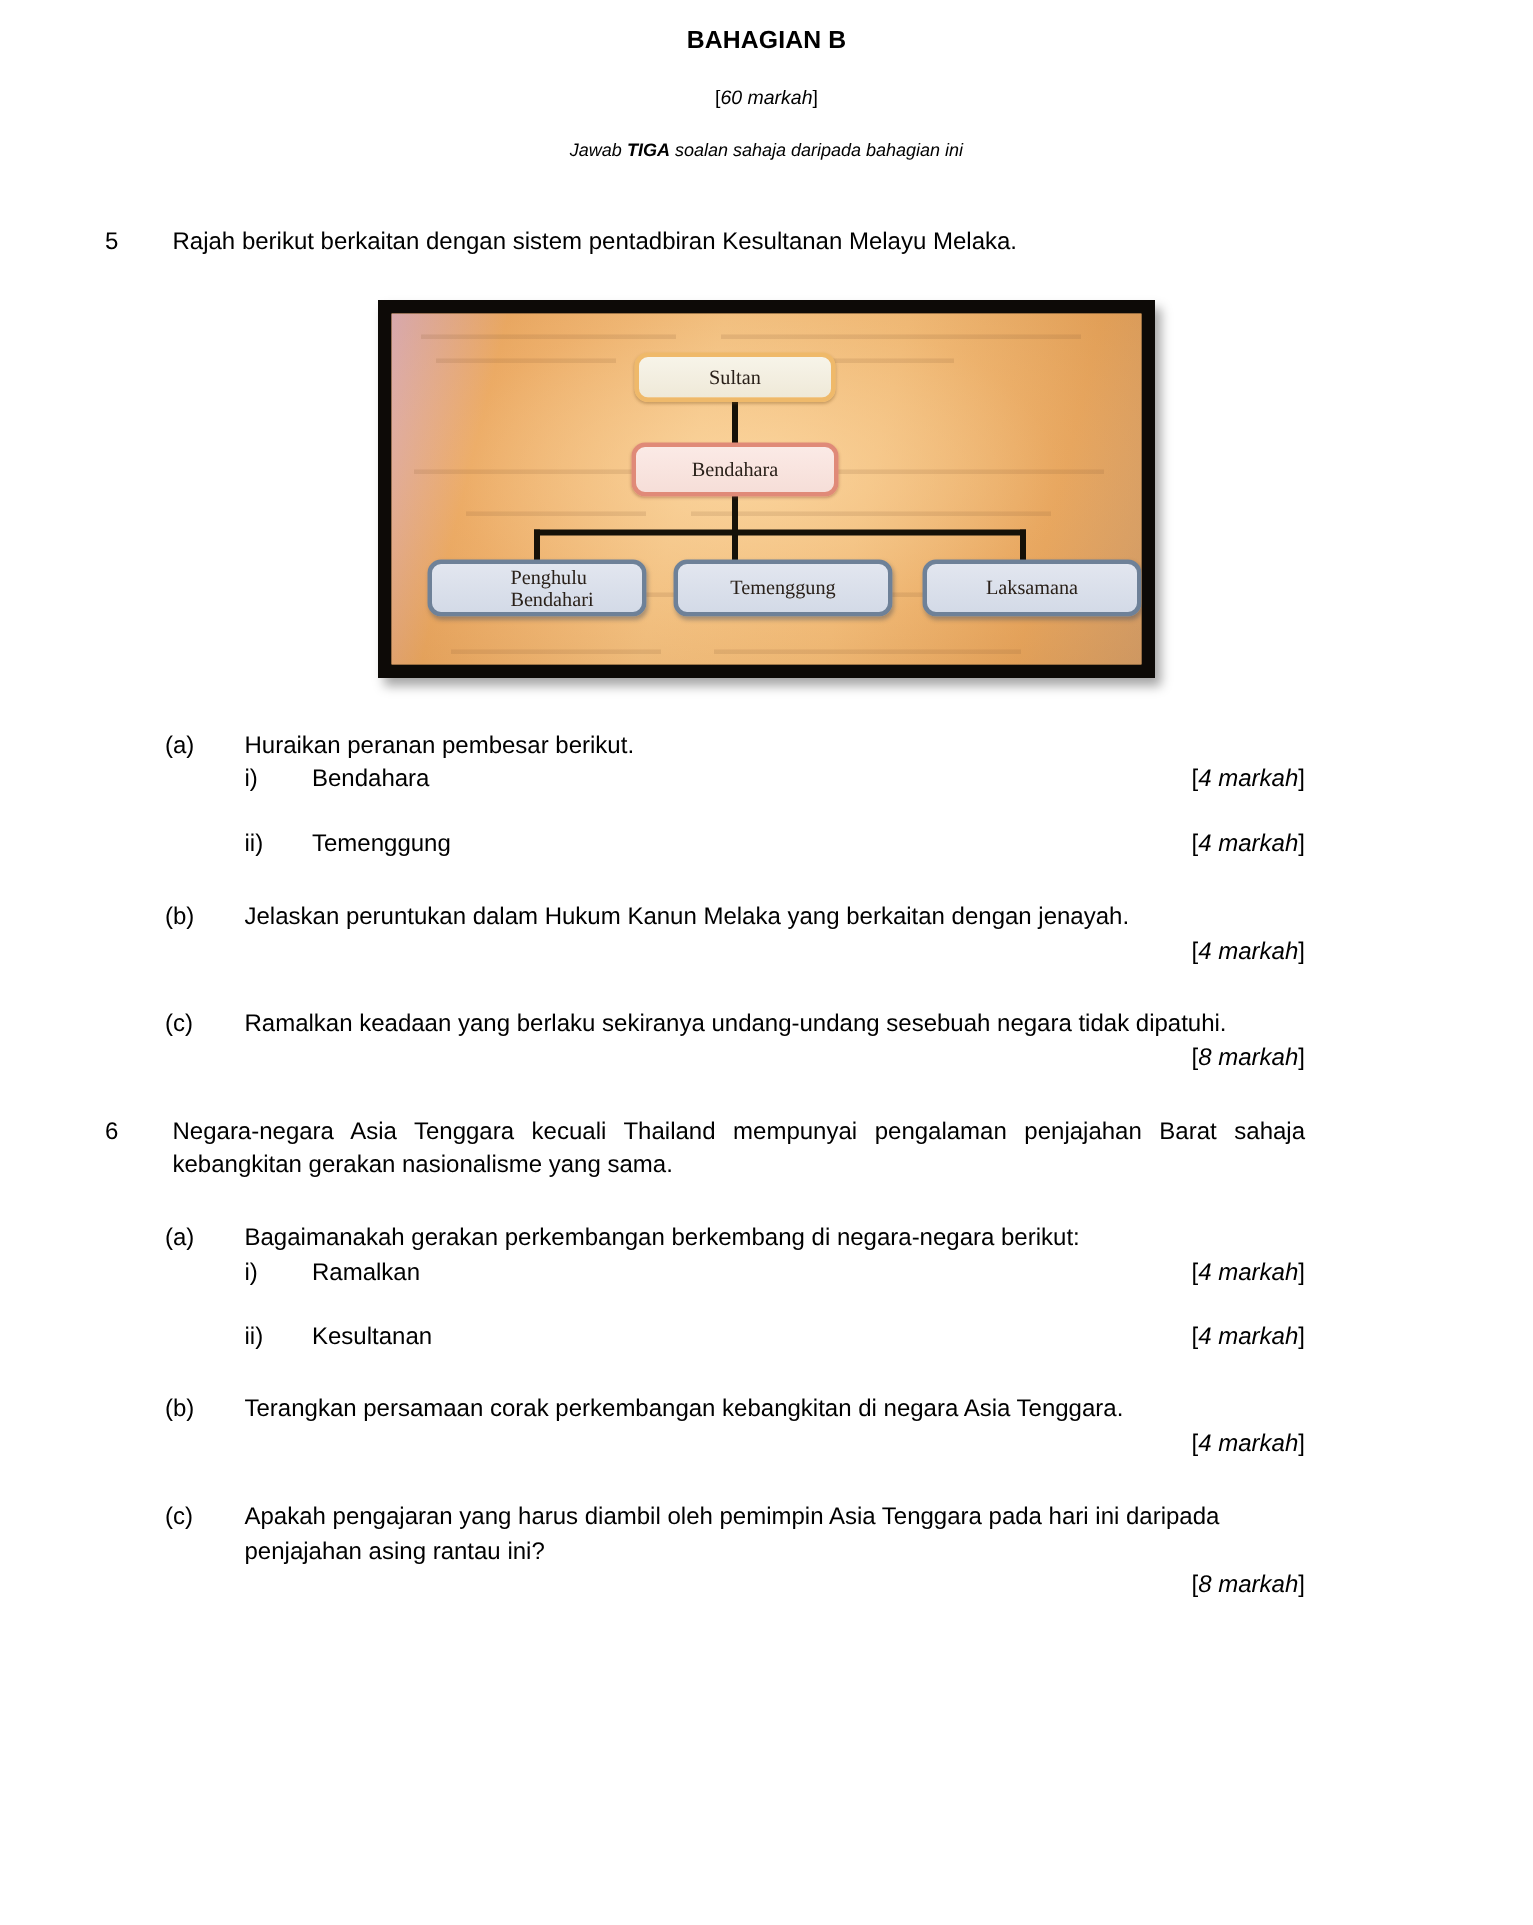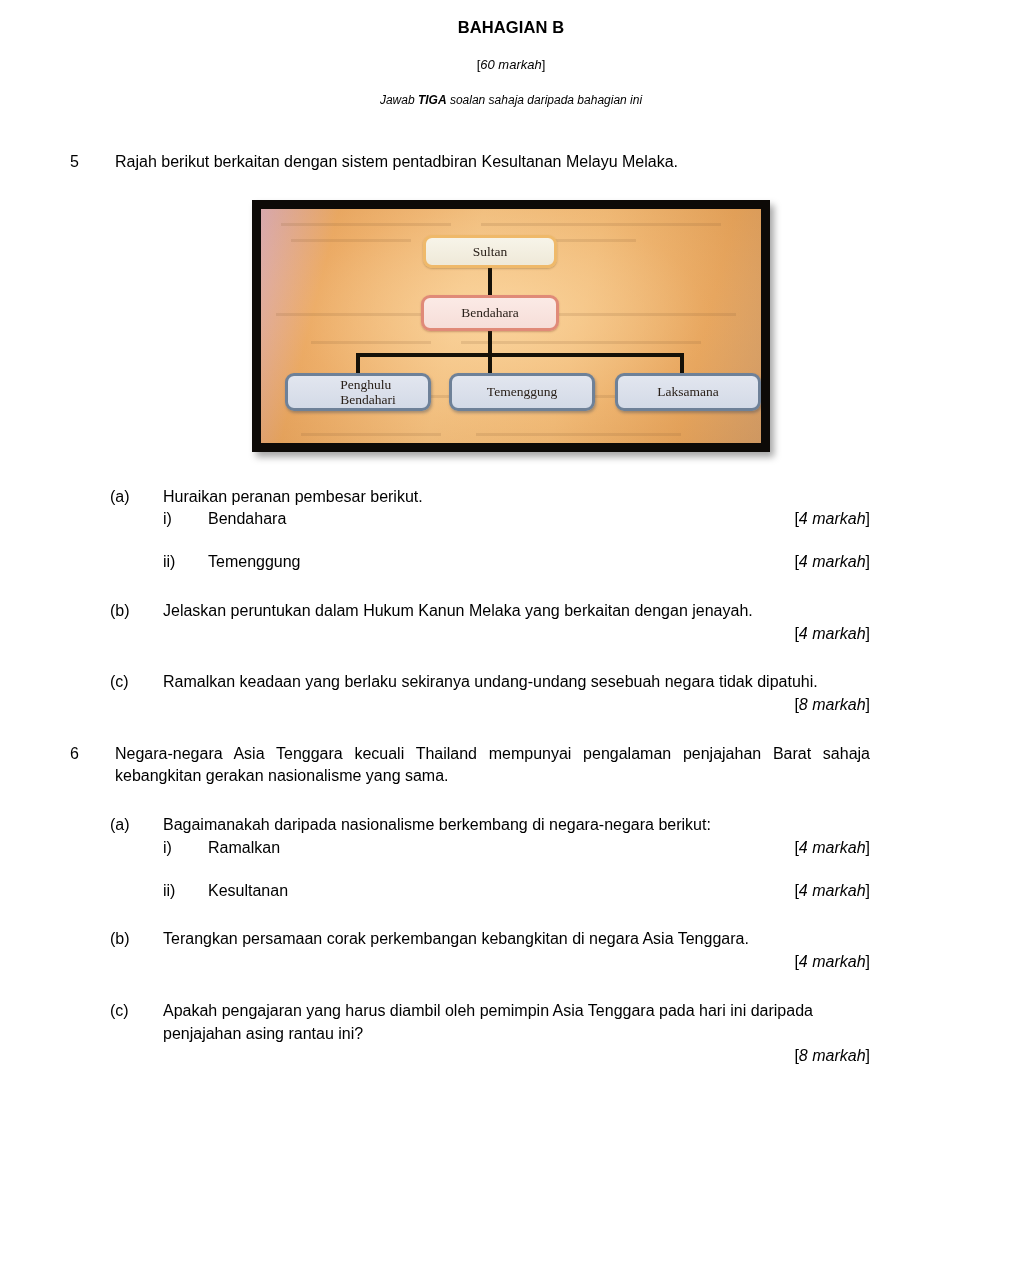--- a/index.html
+++ b/index.html
@@ -262,21 +262,21 @@
 
   <div class="qnum-row just">
     <span class="qnum">6</span>
     <span>Negara-negara Asia Tenggara kecuali Thailand mempunyai pengalaman penjajahan Barat sahaja kebangkitan gerakan nasionalisme yang sama.</span>
   </div>
 
   <div class="sp-lg"></div>
 
   <div class="part">
     <span class="part-label">(a)</span>
-    <span>Bagaimanakah daripada nasionalisme berkembang di negara-negara berikut:</span>
+    <span>Bagaimanakah gerakan perkembangan berkembang di negara-negara berikut:</span>
   </div>
   <div class="roman">
     <span class="roman-label">i)</span>
     <span>Ramalkan</span>
     <span class="mk"><span>[</span><i>4 markah</i><span>]</span></span>
   </div>
   <div class="sp-md"></div>
   <div class="roman">
     <span class="roman-label">ii)</span>
     <span>Kesultanan</span>

